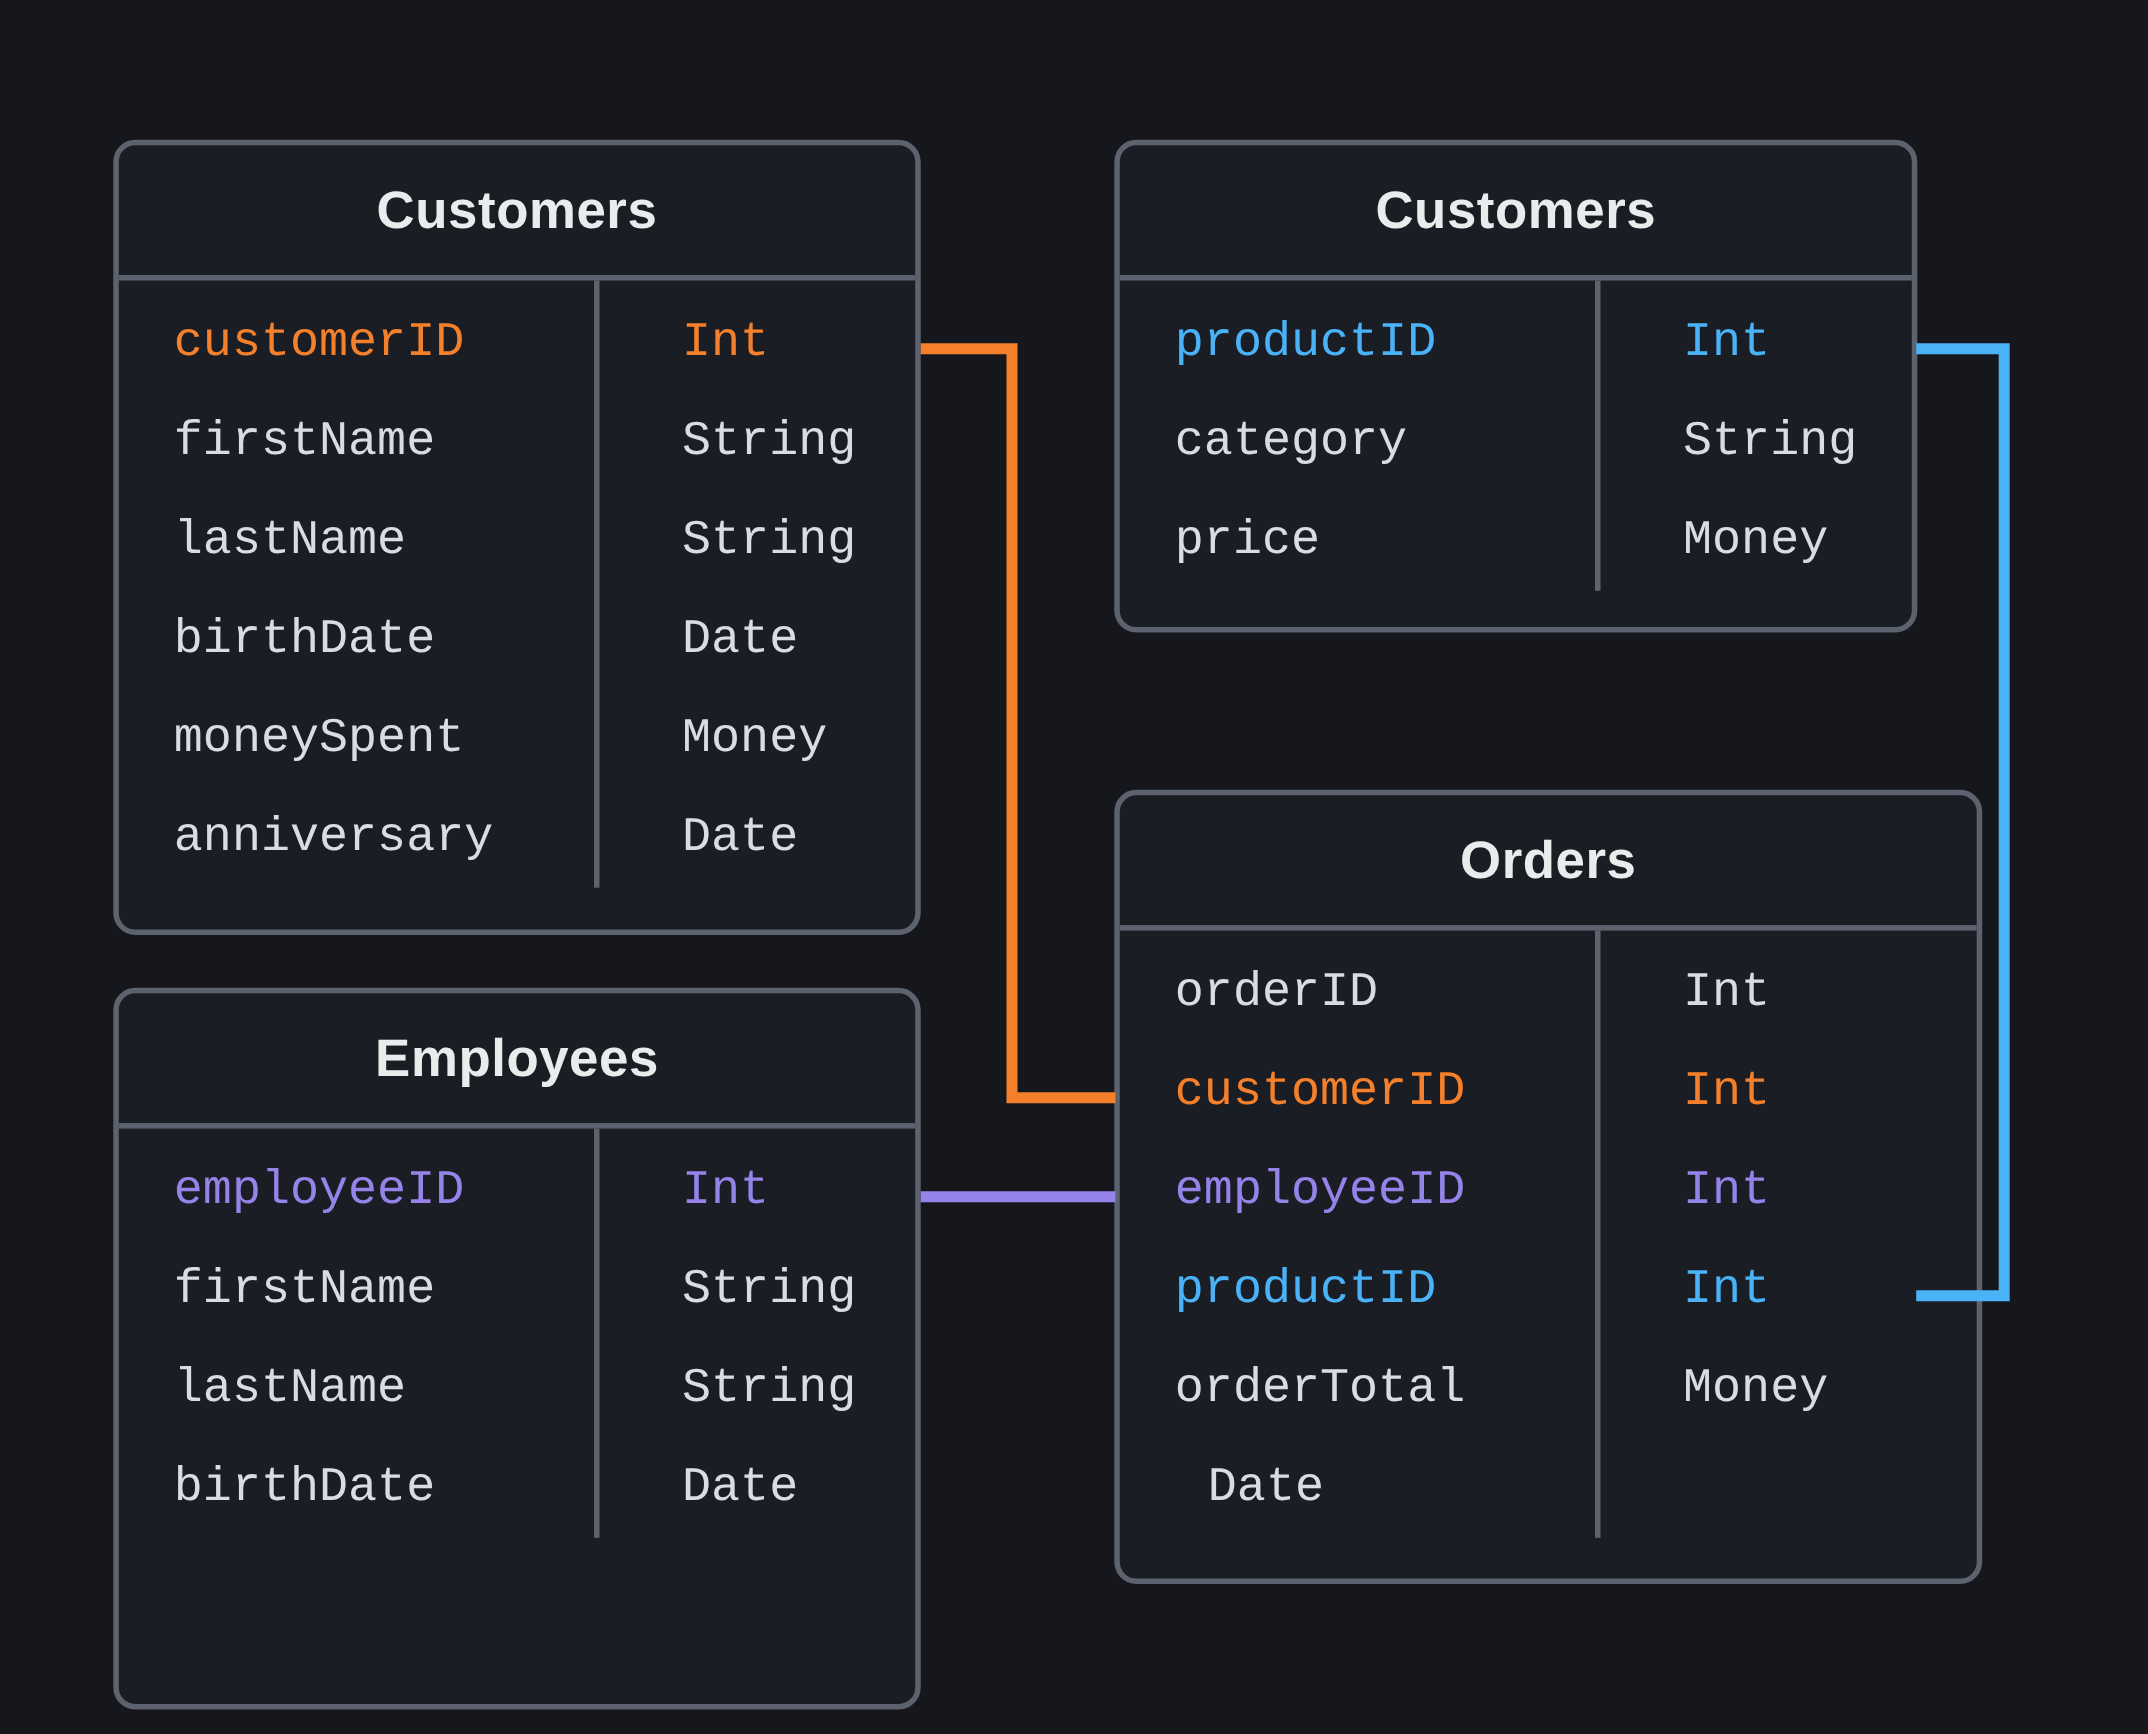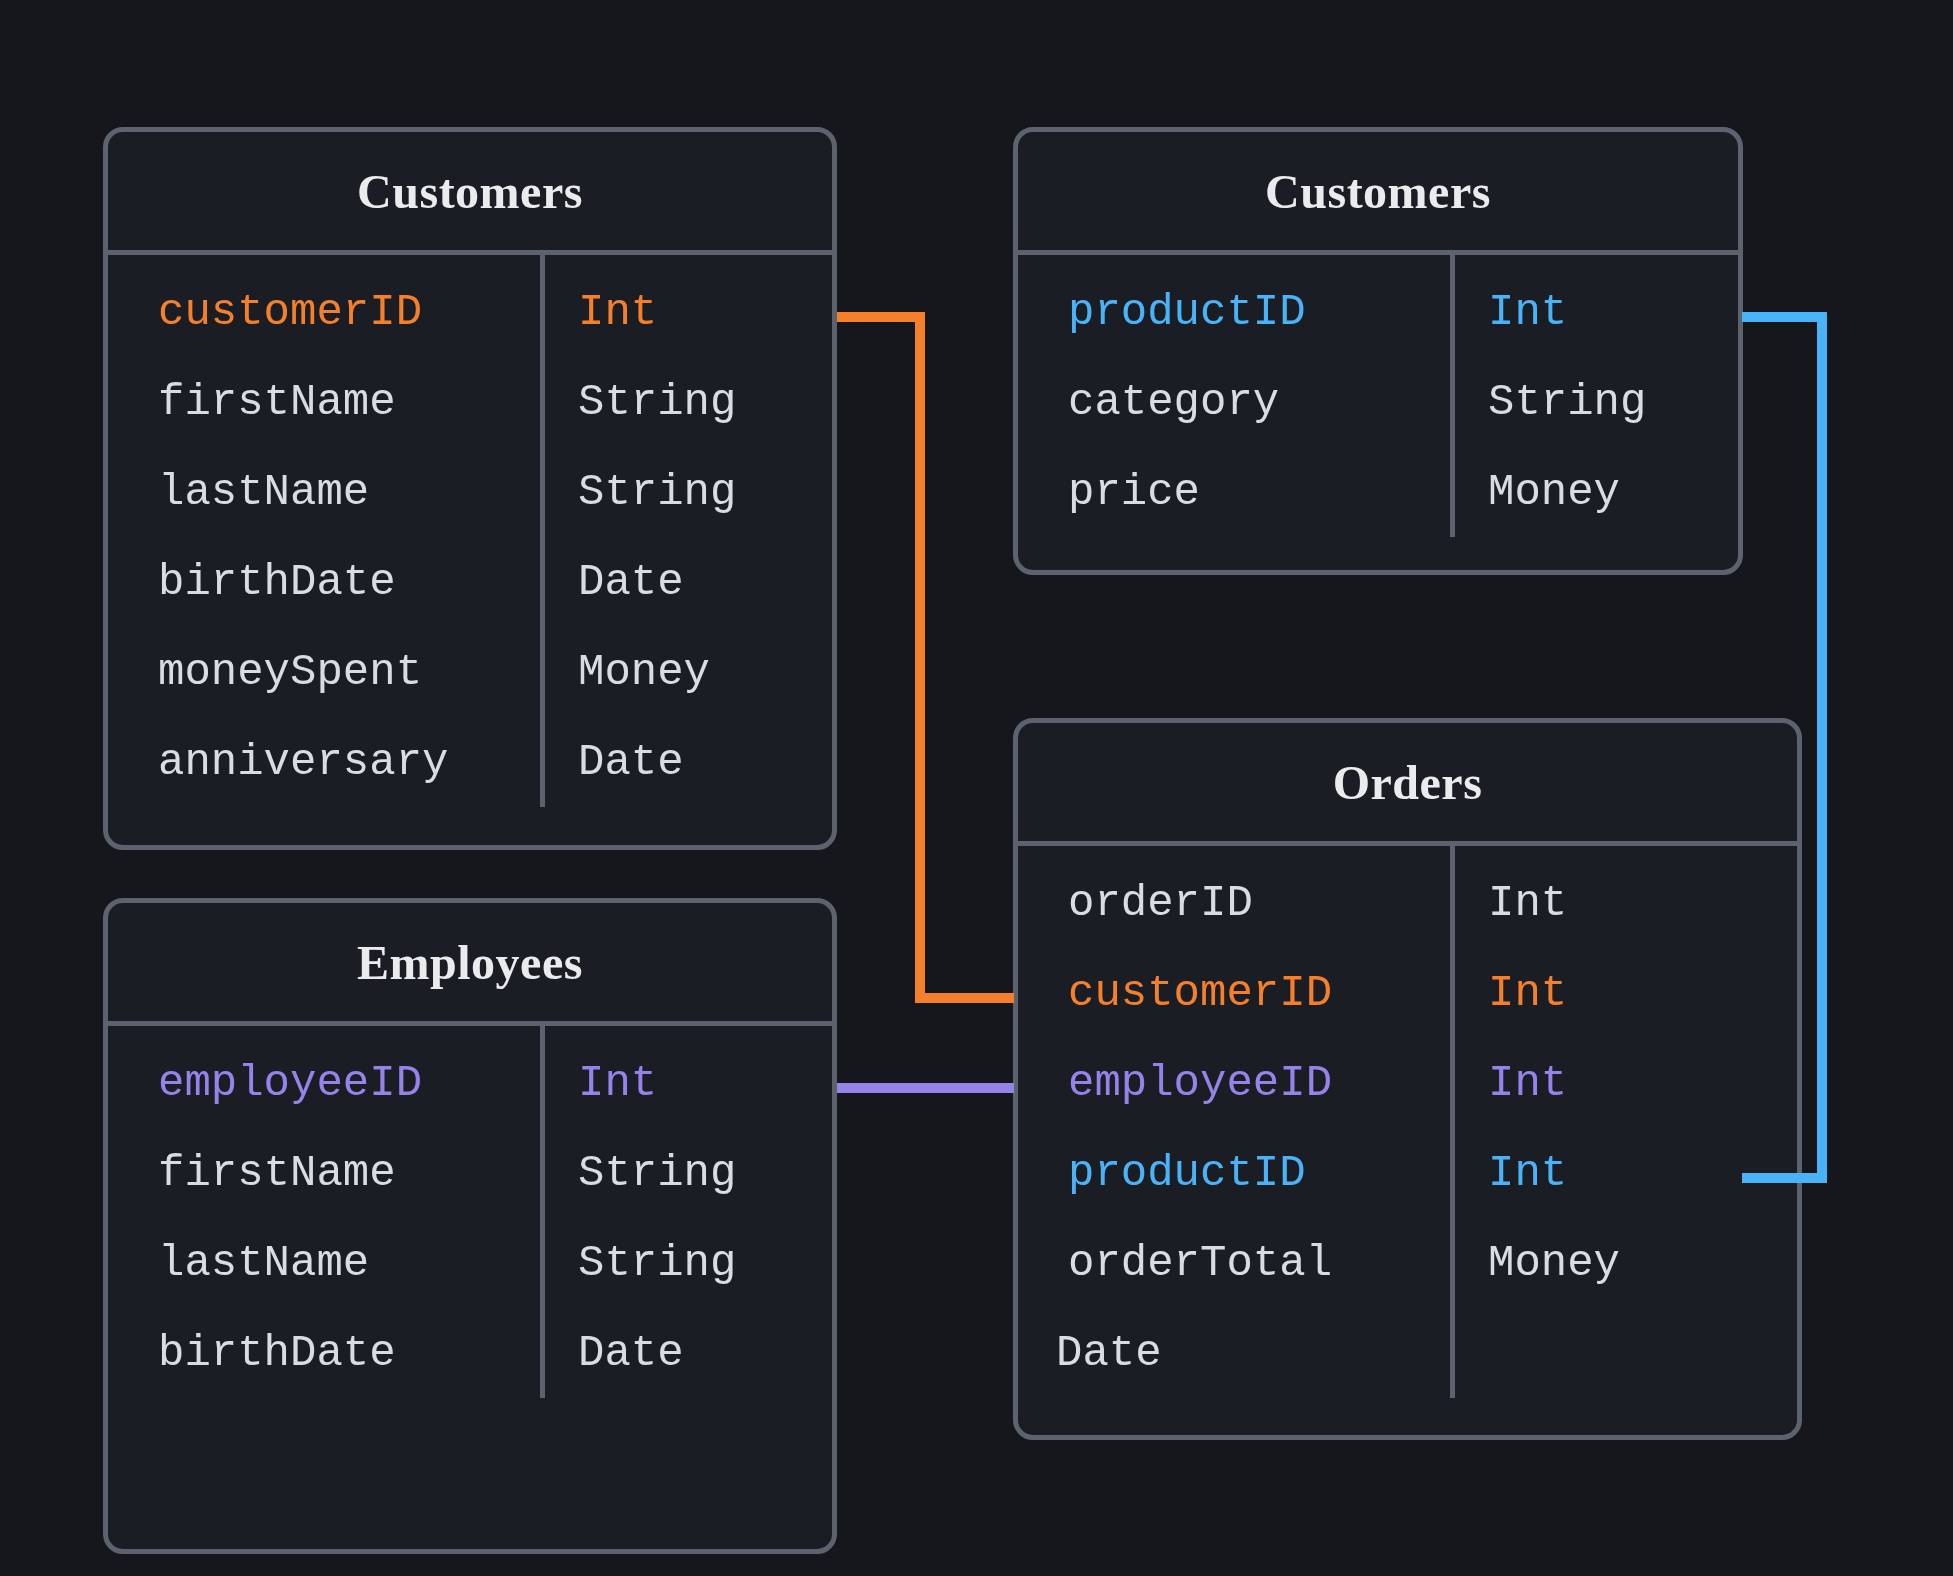--- a/index.html
+++ b/index.html
@@ -15,41 +15,41 @@
 
   .table{
     position:absolute;
     background:var(--panel);
     border:5px solid var(--border);
     border-radius:20px;
   }
   .thead{
     height:123px;
     border-bottom:5px solid var(--border);
-    display:flex;align-items:center;justify-content:center;font-family:Liberation Serif, serif;
+    display:flex;align-items:center;justify-content:center;
   }
   .thead span{
     color:var(--title);
     font-size:48px;font-weight:700;letter-spacing:0.5px;
   }
   .tbody{
     position:relative;
     padding-top:12px;
   }
   .vdivider{
     position:absolute;left:432px;top:0;bottom:0;width:5px;
     background:var(--border);
   }
   .trow{
     height:90px;display:flex;align-items:center;
     font-family:Liberation Mono, monospace;
     font-size:44px;color:var(--text);
   }
   .fname{flex:0 0 432px;padding-left:50px;overflow:hidden;white-space:nowrap}
-  .ftype{padding-left:38px;white-space:nowrap}
+  .ftype{padding-left:80px;white-space:nowrap}
   .accent-orange{color:var(--orange)}
   .accent-purple{color:var(--purple)}
   .accent-blue{color:var(--blue)}
 
   svg.wires{position:absolute;inset:0;pointer-events:none}
   svg.wires polyline{fill:none;stroke-width:10px}
   .wire-orange{stroke:var(--orange)}
   .wire-purple{stroke:var(--purple)}
   .wire-blue{stroke:var(--blue)}
 </style>

